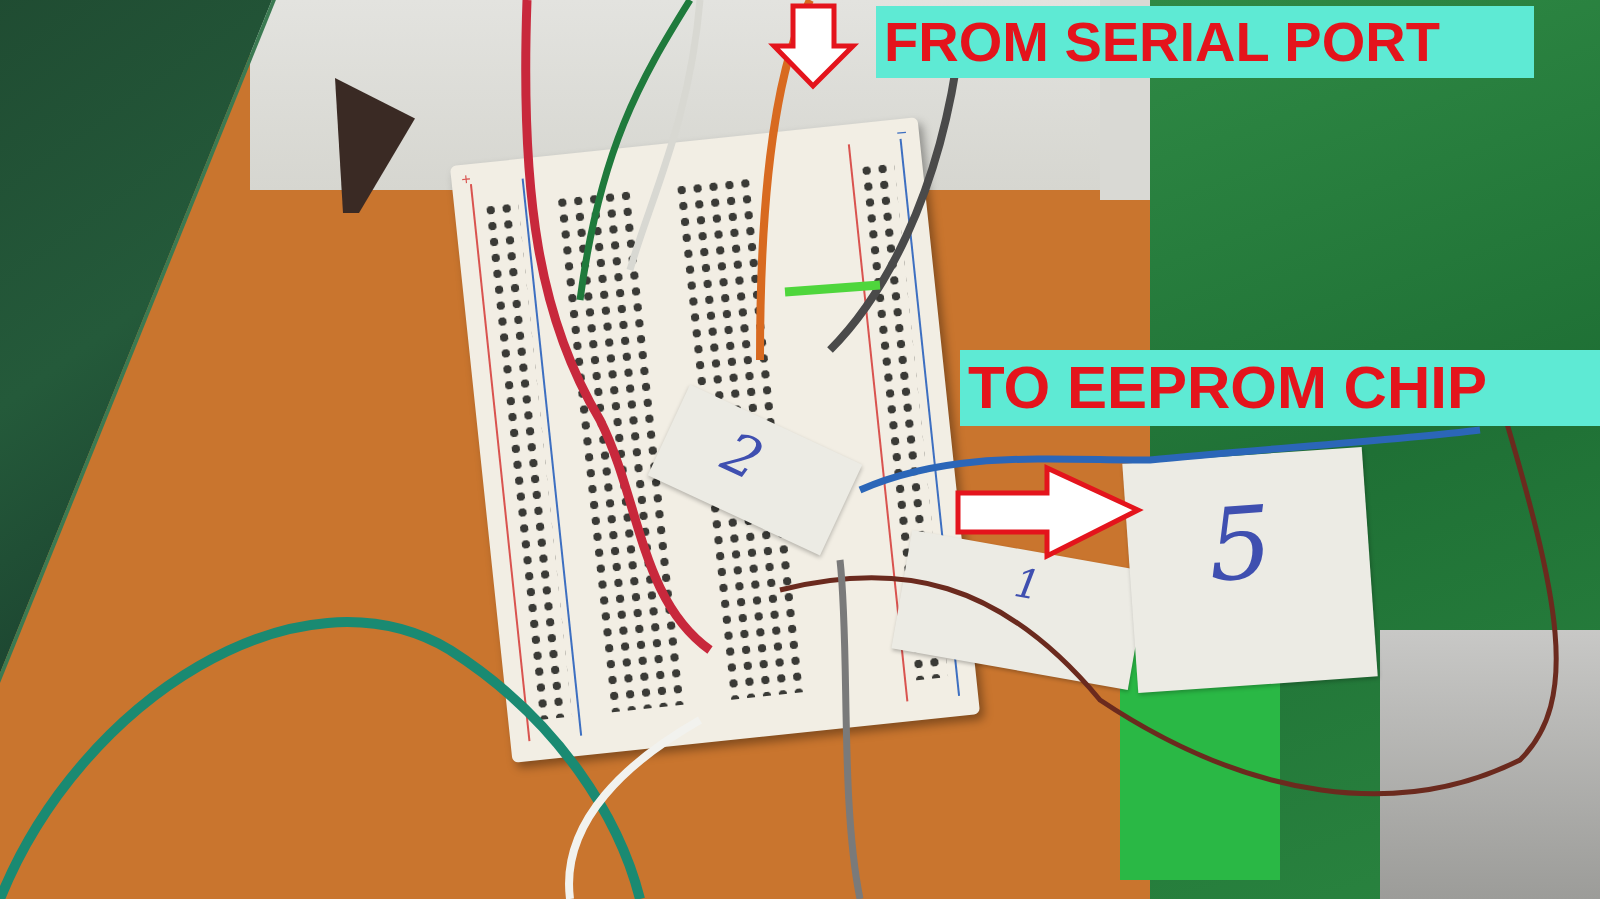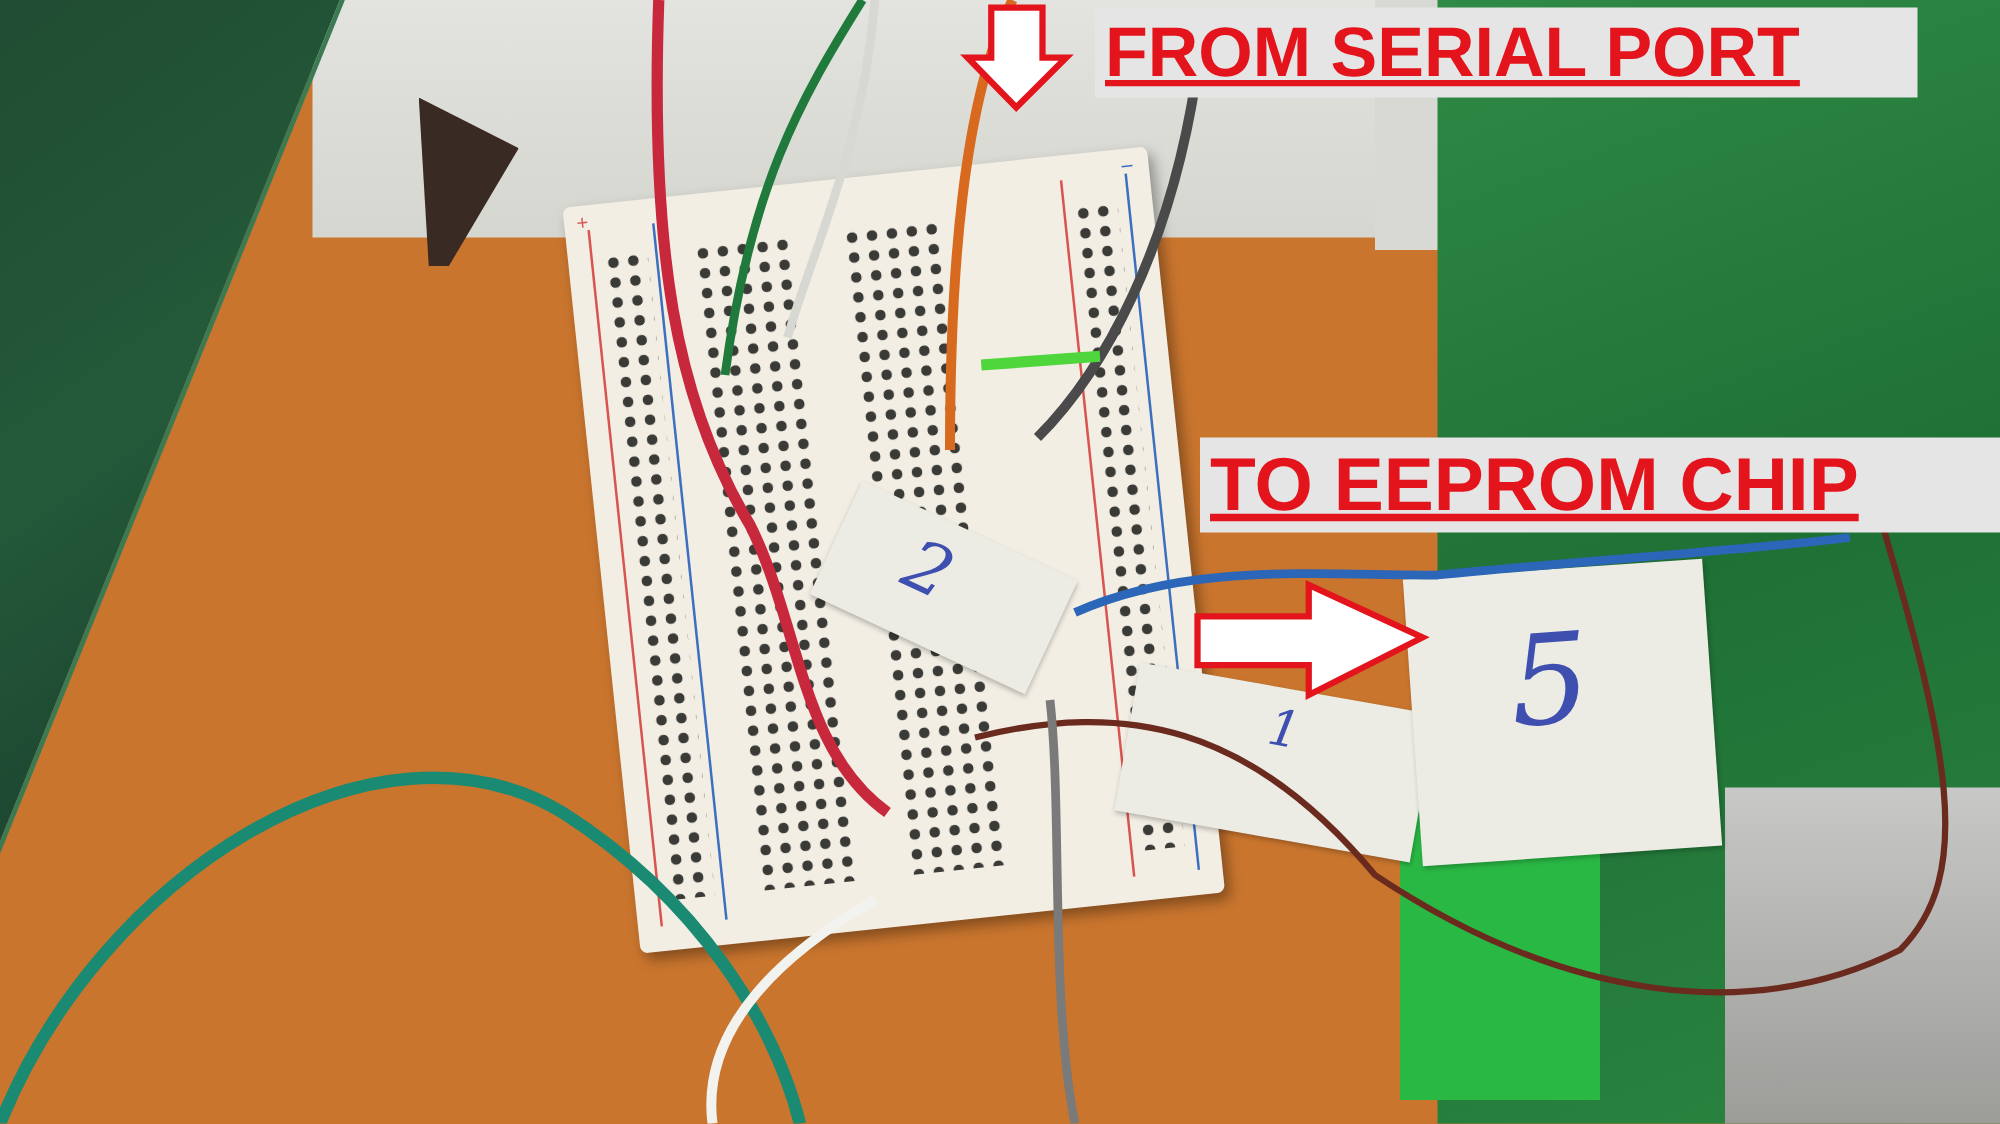--- a/index.html
+++ b/index.html
@@ -5,21 +5,21 @@
   html,body{margin:0;padding:0;}
   body{width:1600px;height:899px;overflow:hidden;position:relative;background:#c9752e;font-family:"Liberation Sans",sans-serif;}
   .scene{position:absolute;inset:0;overflow:hidden;}
   .wall{position:absolute;left:250px;top:0;width:900px;height:190px;background:linear-gradient(180deg,#e3e3df,#d6d6d0);}
   .wall2{position:absolute;left:1100px;top:0;width:80px;height:200px;background:#d9d9d4;}
   .pcb-left{position:absolute;left:-60px;top:-20px;width:340px;height:760px;background:linear-gradient(135deg,#1f4a31,#245a3a 60%,#1c4430);transform:skewX(-22deg);transform-origin:top left;border-right:4px solid #3b7a52;}
   .pcb-right{position:absolute;left:1150px;top:0;width:450px;height:899px;background:linear-gradient(160deg,#2f8a45,#1f7035 50%,#2a8540);}
   .breadboard{position:absolute;left:480px;top:140px;width:470px;height:600px;background:#f2eee4;border-radius:6px;transform:rotate(-6deg);box-shadow:4px 6px 10px rgba(0,0,0,.35);}
   .bb-rail{position:absolute;top:20px;bottom:20px;width:2px;}
   .holes{position:absolute;background-image:radial-gradient(#3a3a36 35%,transparent 40%);background-size:16px 16px;}
-  .label{position:absolute;background:#e5e5e5;color:#e4141c;font-weight:bold;font-family:"Liberation Sans",sans-serif;white-space:nowrap;line-height:1;display:flex;align-items:center;padding:0 8px;box-sizing:border-box;text-decoration:underline;}
+  .label{position:absolute;background:#5eead4;color:#e4141c;font-weight:bold;font-family:"Liberation Sans",sans-serif;white-space:nowrap;line-height:1;display:flex;align-items:center;padding:0 8px;box-sizing:border-box;}
   .label-serial{left:876px;top:6px;width:658px;height:72px;font-size:56px;}
   .label-eeprom{left:960px;top:350px;width:662px;height:76px;font-size:60px;}
   svg.overlay{position:absolute;left:0;top:0;}
   .tape{position:absolute;background:#ecebe4;box-shadow:1px 2px 4px rgba(0,0,0,.25);}
   .tape-text{position:absolute;color:#3f4fb0;font-family:"DejaVu Serif",serif;font-style:italic;}
   .hs{position:absolute;left:1380px;top:630px;width:220px;height:269px;background:linear-gradient(180deg,#c8c8c6,#9c9c99);}
   .conn{position:absolute;left:1120px;top:640px;width:160px;height:240px;background:#2ab845;}
 </style>
 </head>
 <body>

